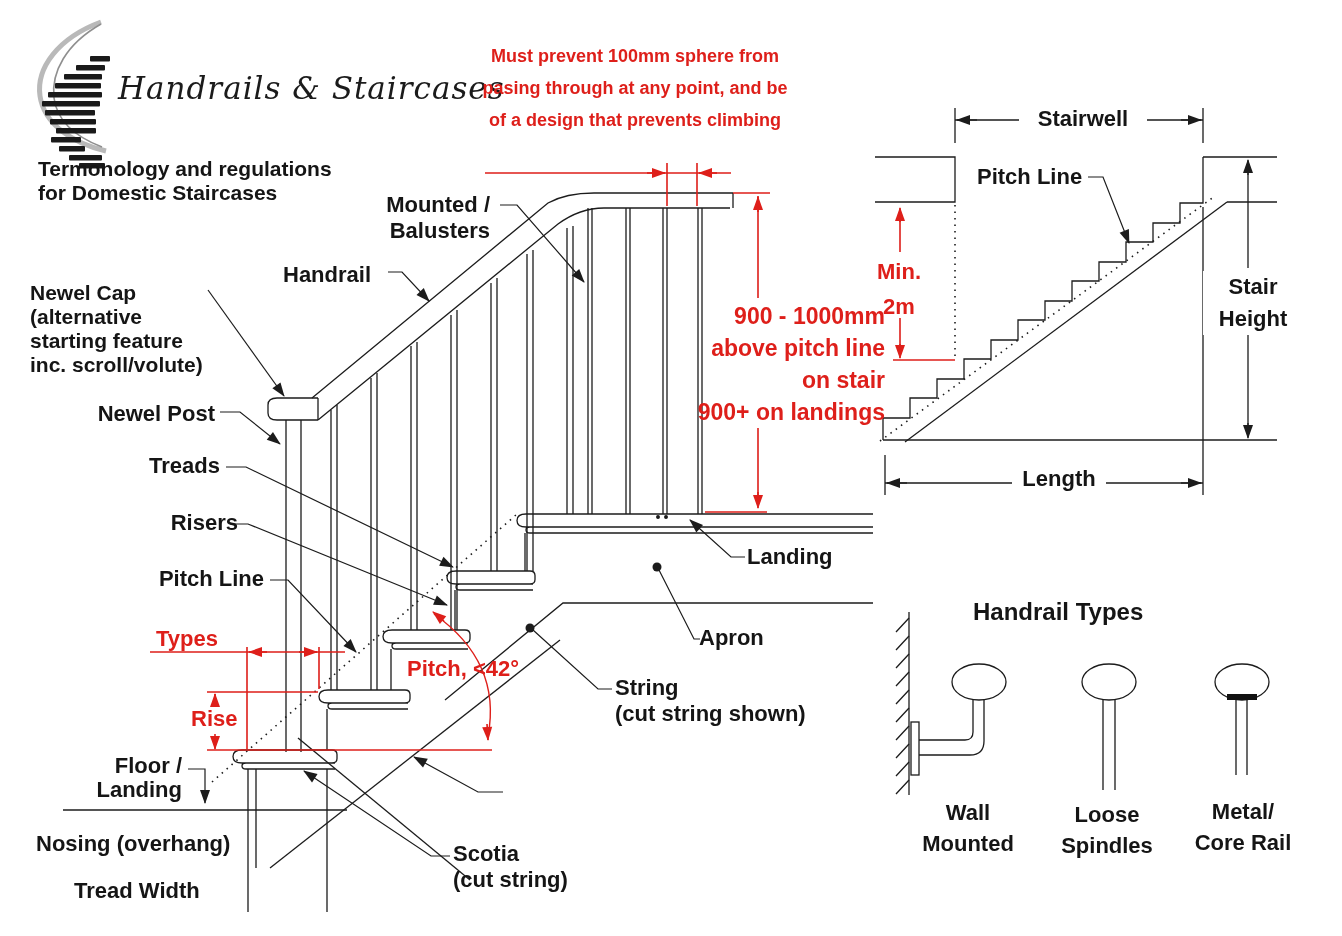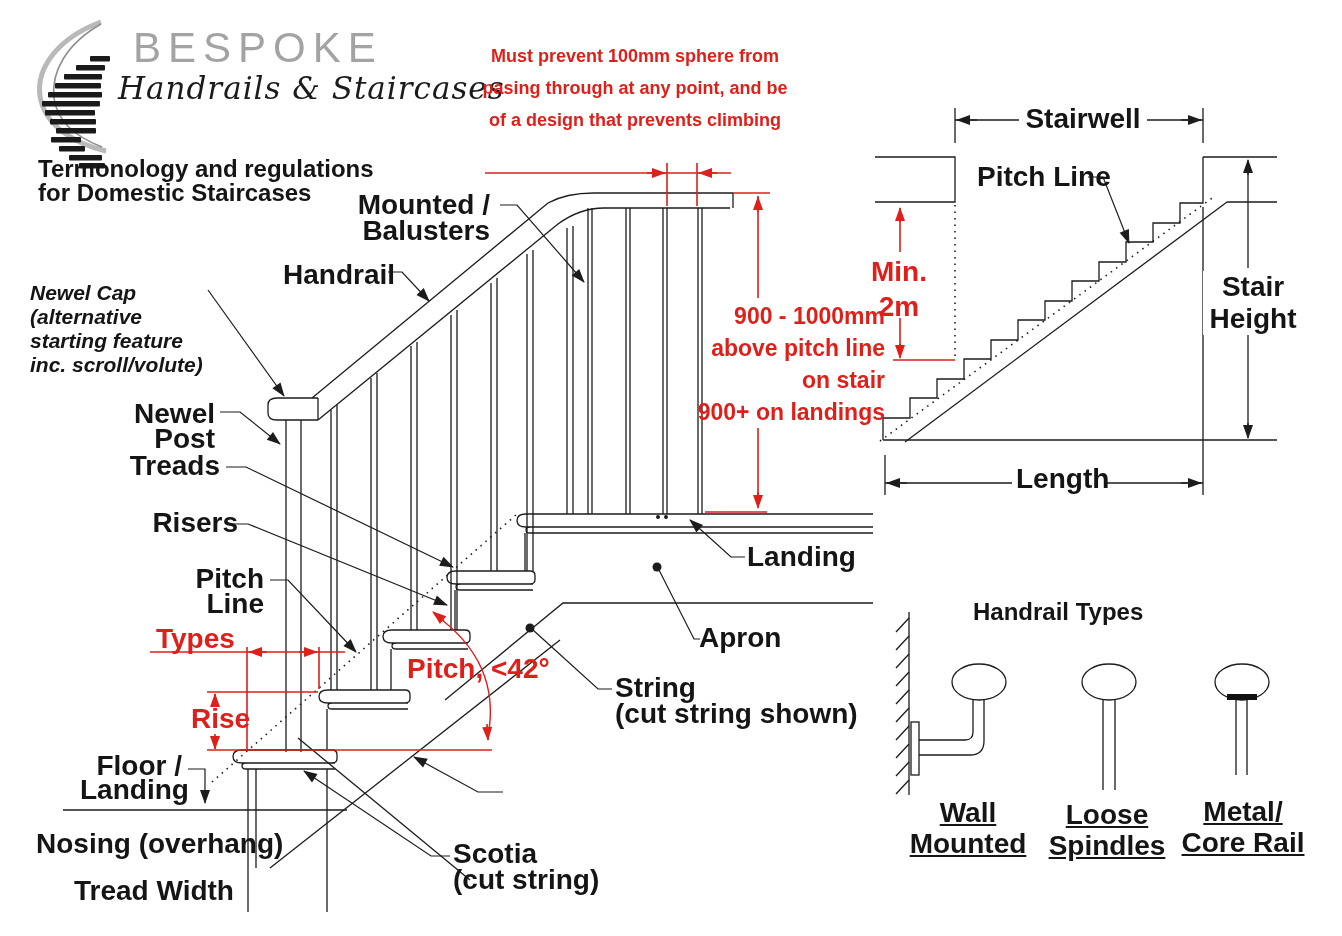--- a/index.html
+++ b/index.html
@@ -3,35 +3,35 @@
 <meta charset="utf-8">
 <style>
   :root{
     --red:#de1f1a;
     --ink:#1c1c1c;
   }
   html,body{margin:0;padding:0;background:#fff;}
   #canvas{position:relative;width:1342px;height:936px;background:#fff;overflow:hidden;
           font-family:"Liberation Sans",sans-serif;}
   #linework{position:absolute;left:0;top:0;z-index:1;}
-  .lbl{position:absolute;z-index:2;font-weight:bold;font-size:28px;line-height:25px;
+  .lbl{position:absolute;z-index:2;font-weight:bold;font-size:22px;line-height:25px;
        color:#151515;white-space:pre-line;}
   .red{color:var(--red);}
   .ra{text-align:right;}
   .ctr{text-align:center;}
   .bgw{background:#fff;padding:0 4px;}
   .brand{font-weight:400;font-size:42px;letter-spacing:7px;color:#a3a3a3;line-height:44px;}
   .script{font-family:"DejaVu Serif",serif;font-style:italic;font-weight:400;
           font-size:31px;color:#1b1b1b;letter-spacing:1px;}
-  .tagline{font-size:24px;line-height:24px;}
+  .tagline{font-size:21px;line-height:24px;}
   .warn{font-size:18px;line-height:32px;}
   .note{font-size:23px;line-height:32px;}
   .small{font-size:21px;line-height:24px;}
   .title{font-size:24px;line-height:32px;}
-  .typelbl{font-size:28px;line-height:31px;text-decoration:underline;}
+  .typelbl{font-size:22px;line-height:31px;}
 </style>
 </head>
 <body>
 
 <div id="canvas">
 
   <svg id="linework" width="1342" height="936" viewBox="0 0 1342 936">
     <defs>
       <marker id="aB" markerWidth="16" markerHeight="12" refX="14" refY="6" orient="auto" markerUnits="userSpaceOnUse">
         <path d="M1,1 L15,6 L1,11 Z" fill="#1c1c1c"></path>
@@ -186,37 +186,36 @@
 
       <ellipse cx="1109" cy="682" rx="27" ry="18"></ellipse>
       <path d="M1103,699 V790 M1115,699 V790"></path>
 
       <ellipse cx="1242" cy="682" rx="27" ry="18"></ellipse>
       <rect x="1227" y="694" width="30" height="6" fill="#111" stroke="none"></rect>
       <path d="M1236,700 V775 M1247,700 V775"></path>
     </g>
   </svg>
 
-  <div class="lbl brand" style="left:133px;top:26px;">BESPOKE</div>
   <div class="lbl script" style="left:118px;top:76px;">Handrails &amp; Staircases</div>
   <div class="lbl tagline" style="left:38px;top:157px;">Termonology and regulations
 for Domestic Staircases</div>
 
   <div class="lbl warn red ctr" style="left:412px;top:40px;width:446px;">Must prevent 100mm sphere from
 pasing through at any point, and be
 of a design that prevents climbing</div>
   <div class="lbl note red ctr" style="left:655px;top:300px;width:230px;text-align:right;">900 - 1000mm
 above pitch line
 on stair
 900+ on landings</div>
 
   <div class="lbl ra" style="left:350px;top:192px;width:140px;line-height:26px;">Mounted /
 Balusters</div>
   <div class="lbl" style="left:283px;top:262px;">Handrail</div>
-  <div class="lbl small" style="left:30px;top:281px;font-style:italic;">Newel Cap
+  <div class="lbl small" style="left:30px;top:281px;">Newel Cap
 (alternative
 starting feature
 inc. scroll/volute)</div>
   <div class="lbl ra" style="left:90px;top:401px;width:125px;">Newel Post</div>
   <div class="lbl ra" style="left:118px;top:453px;width:102px;">Treads</div>
   <div class="lbl ra" style="left:136px;top:510px;width:102px;">Risers</div>
   <div class="lbl ra" style="left:132px;top:566px;width:132px;">Pitch Line</div>
   <div class="lbl red" style="left:156px;top:626px;">Types</div>
   <div class="lbl red" style="left:191px;top:706px;">Rise</div>
   <div class="lbl ra" style="left:80px;top:754px;width:102px;line-height:24px;">Floor /

